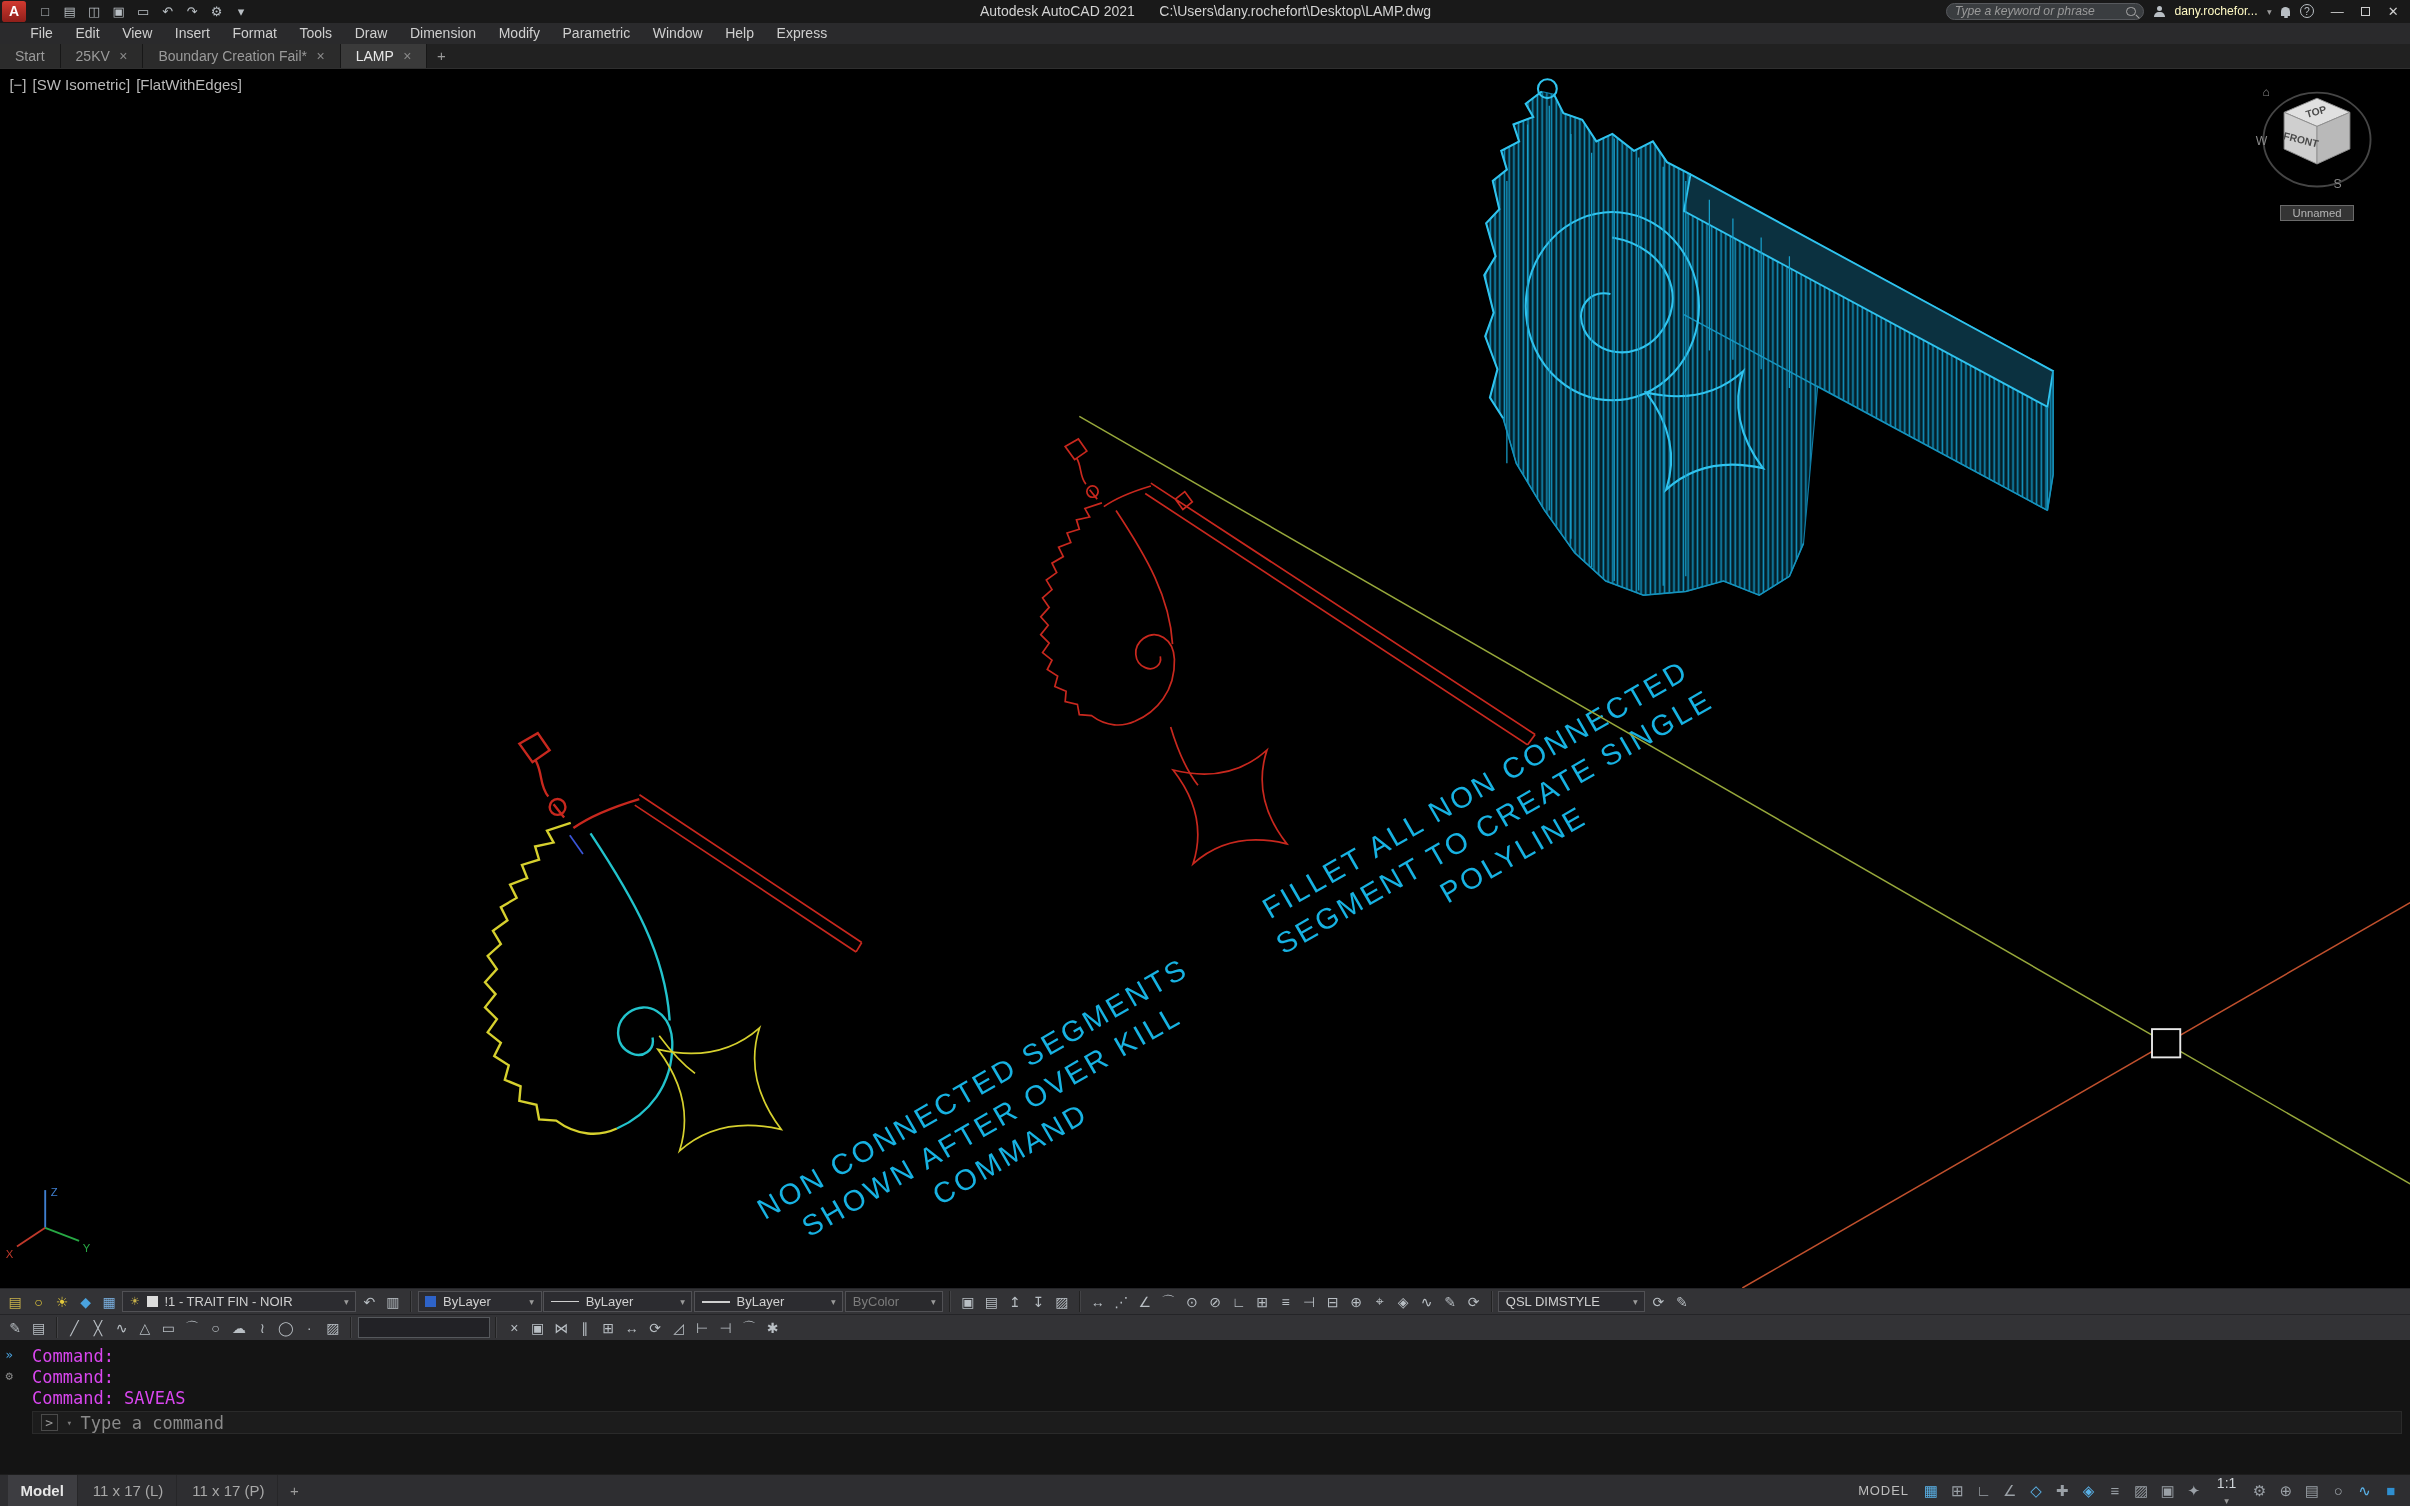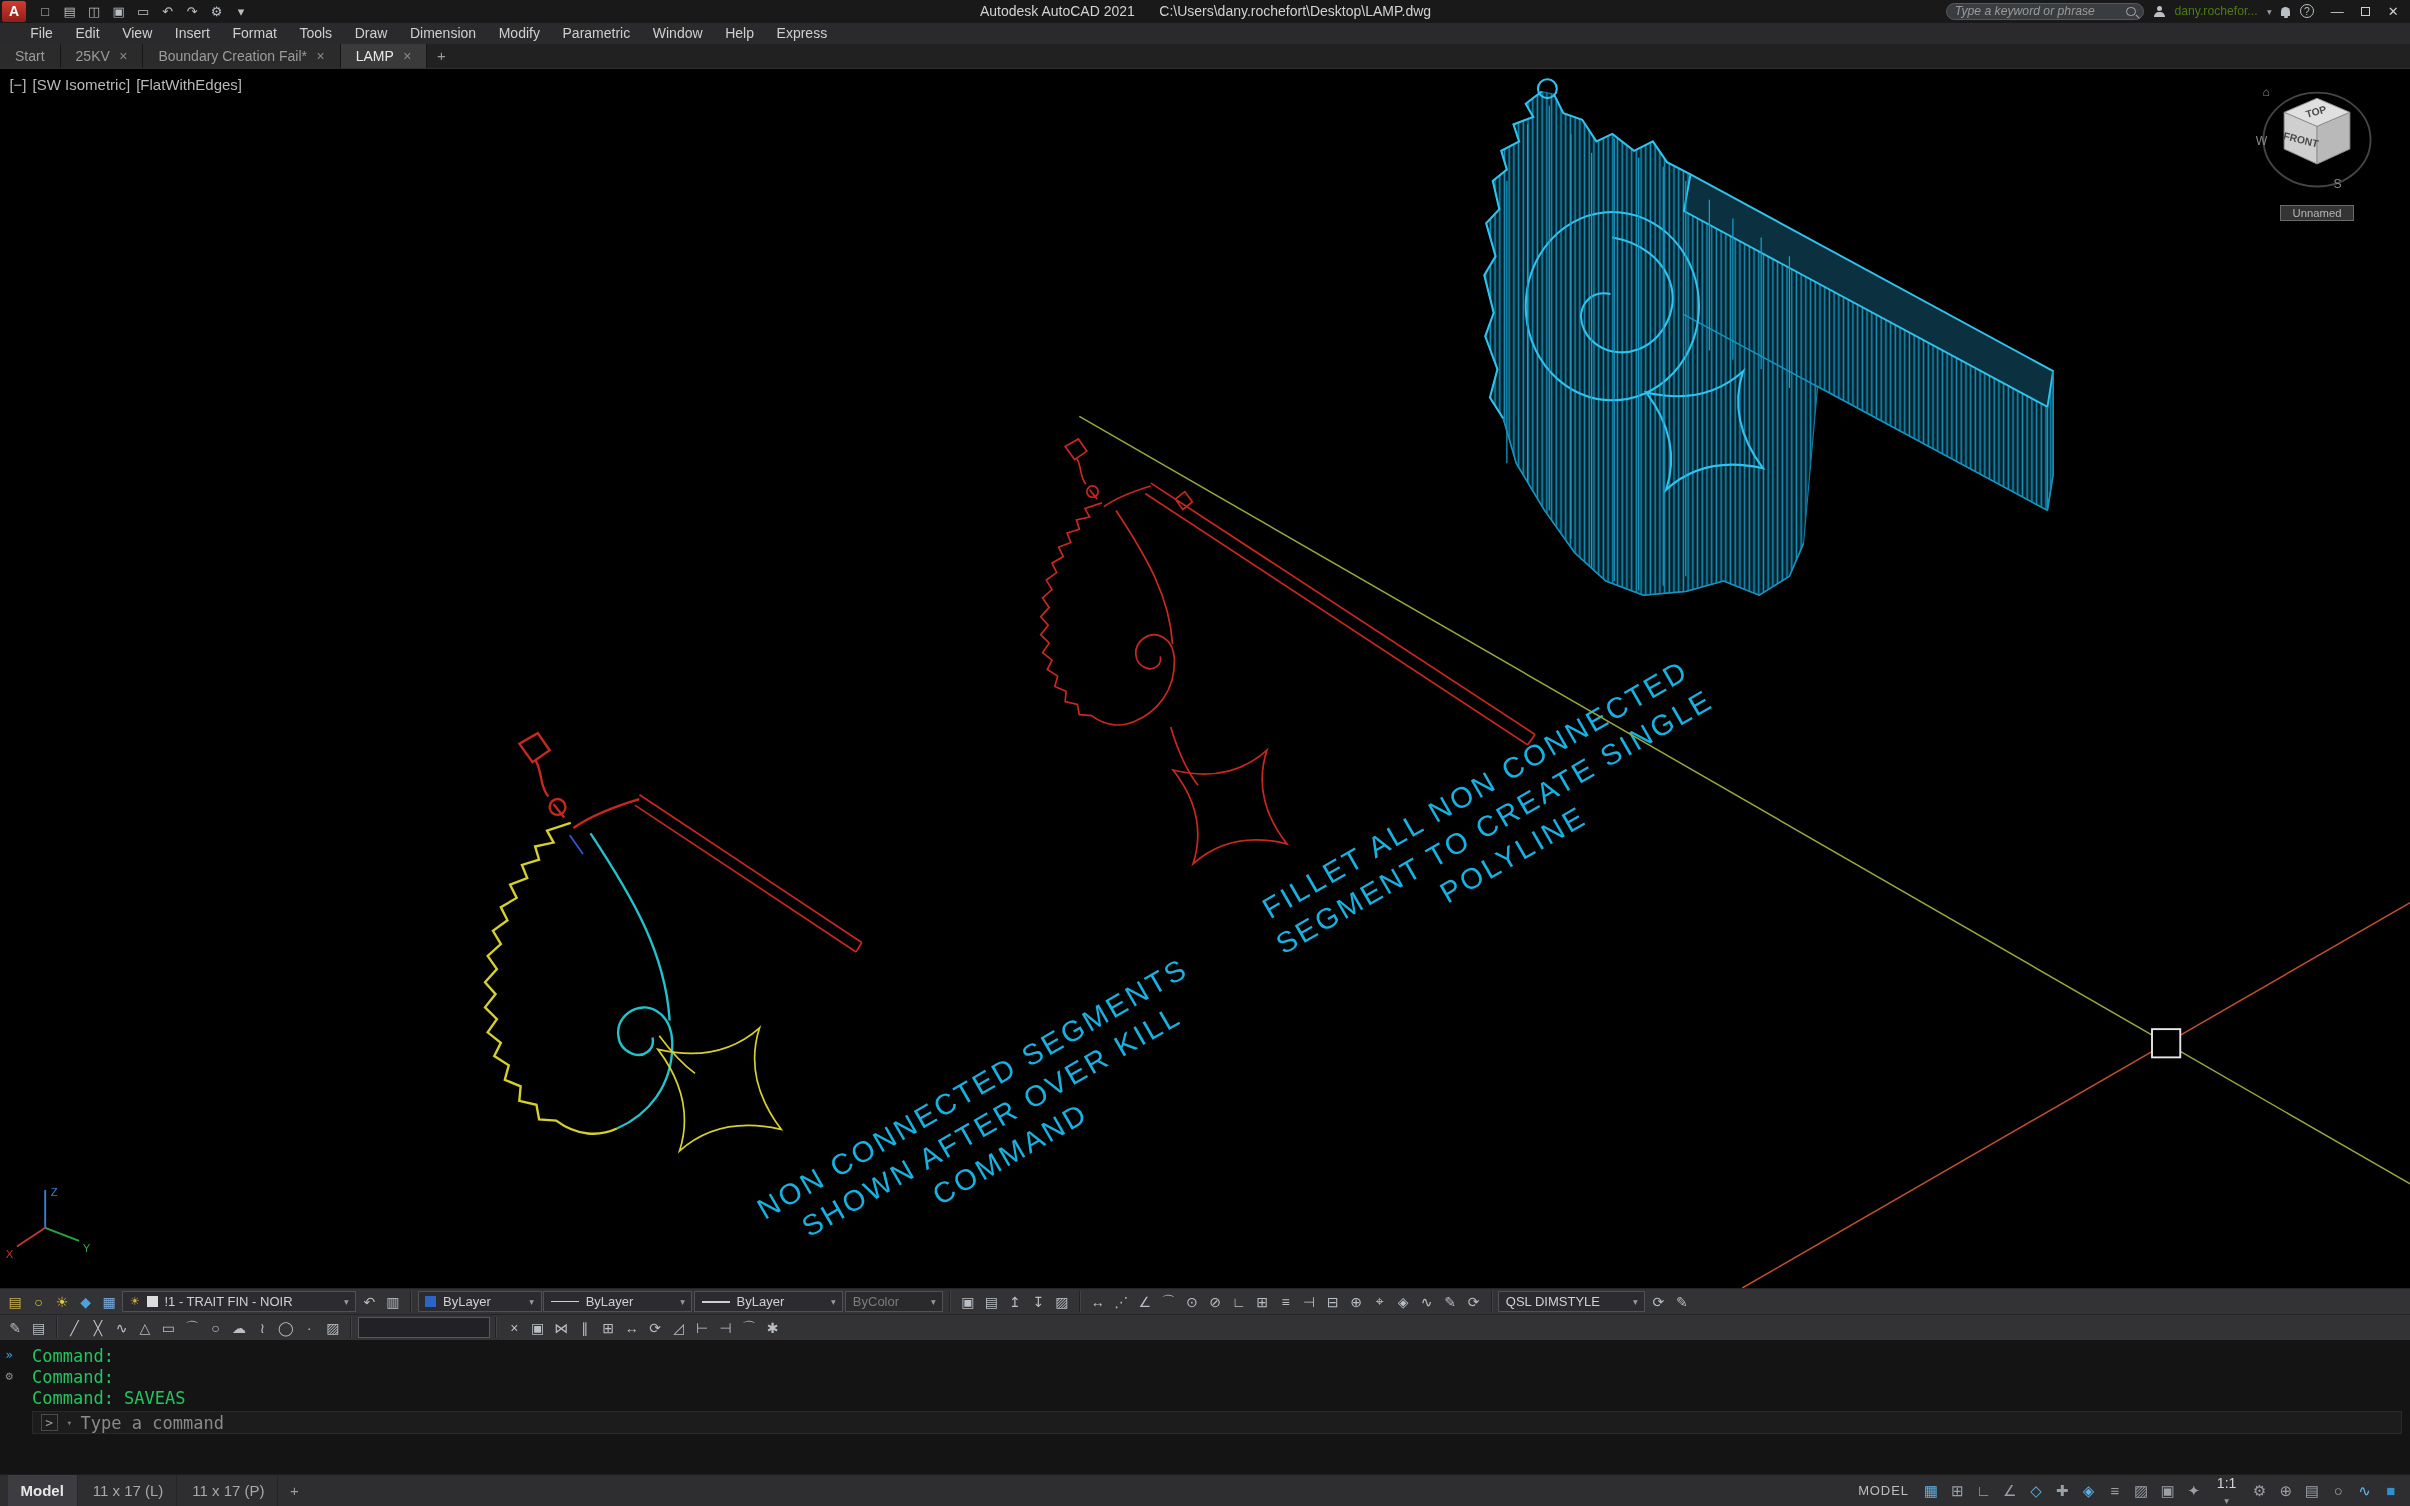--- a/index.html
+++ b/index.html
@@ -15,21 +15,21 @@
   .title-center { position:absolute; left:50%; transform:translateX(-50%); font-size:14px; color:#d2d2d2; white-space:nowrap; display:flex; gap:24.5px; }
   .title-right { margin-left:auto; display:flex; align-items:center; gap:9.4px; padding-right:3.8px; }
   .search-box { width:198px; height:17px; background:#3a3d40; border:0.9px solid #57595d; border-radius:8.5px; display:flex; align-items:center; padding:0 7.5px; gap:5.6px; }
   .search-box input { flex:1; background:transparent; border:none; outline:none; color:#cfcfcf; font-size:12.2px; font-style:italic; }
   .search-box input::placeholder { color:#9a9a9a; }
   .mag { width:9.4px; height:9.4px; border:1.4px solid #aaa; border-radius:50%; position:relative; flex:0 0 auto; }
   .mag::after { content:""; position:absolute; width:4.7px; height:1.4px; background:#aaa; transform:rotate(45deg); left:7.5px; top:8.5px; }
   .person { width:11.3px; height:11.3px; position:relative; }
   .person::before { content:""; position:absolute; width:5.6px; height:5.6px; border-radius:50%; background:#b9bfc4; left:2.8px; top:0; }
   .person::after { content:""; position:absolute; width:11.3px; height:4.7px; border-radius:4.7px 4.7px 0 0; background:#b9bfc4; left:0; bottom:0; }
-  .user-name { font-size:12.2px; color:#4d7c0f; }
+  .user-name { font-size:12.2px; color:#fef9c3; }
   .tiny-caret { font-size:9.4px; color:#9a9a9a; }
   .bell { width:9.4px; height:8.5px; background:#b9bfc4; border-radius:4.7px 4.7px 0 0; position:relative; }
   .bell::after { content:""; position:absolute; width:3.8px; height:1.9px; background:#b9bfc4; border-radius:1.9px; left:2.8px; top:9.4px; }
   .help-circle { width:14px; height:14px; border:1.4px solid #b9bfc4; border-radius:50%; color:#b9bfc4; font-size:10.4px; display:flex; align-items:center; justify-content:center; }
   .winbtns { display:flex; align-items:center; }
   .winbtn { width:28px; height:22.6px; display:flex; align-items:center; justify-content:center; color:#cfcfcf; font-size:13px; }
   .maxbox { width:9.4px; height:8.5px; border:1.4px solid #cfcfcf; }
 
   
   .menubar { height:21px; background:#2a2a2c; display:flex; align-items:center; padding-left:19px; flex:0 0 auto; }
@@ -81,21 +81,21 @@
   .ltline { width:28px; border-top:1.4px solid #cfcfcf; flex:0 0 auto; }
   .lwline { width:28px; border-top:2.8px solid #cfcfcf; flex:0 0 auto; }
   .combo.disabled { color:#7c7c7c; background:#2a2a2d;text-align:right; }
   .combo .mini-icon { font-size:11.3px; color:#c9b24a; }
   .tb-input { width:132px; height:21px; background:#222226; border:0.9px solid #55585c; color:#d0d0d0; font-size:13px; padding:0 5.6px; outline:none; }
 
   
   .cmd { height:134px; background:#141414; font-family:"DejaVu Sans Mono", monospace; position:relative; padding:5.6px 9.4px 0 32px; flex:0 0 auto; }
   .cmd-gutter { position:absolute; left:5.6px; top:7.5px; display:flex; flex-direction:column; gap:7.5px; }
   .cmd-gutter .icon { font-size:12.2px; }
-  .cmd-line { font-size:17px; line-height:21px; color:#22c55e; white-space:pre; }
+  .cmd-line { font-size:17px; line-height:21px; color:#d946ef; white-space:pre; }
   .cmd-prompt { margin-top:2.8px; height:22.6px; display:flex; align-items:center; gap:8.5px; color:#8a8a8a; font-size:17px; background:#1c1c1c; border:0.9px solid #2a2a2a; padding:0 7.5px; }
   .cmd-prompt .marker { color:#9a9a9a; font-size:13px; border:0.9px solid #4a4a4a; padding:0 3.8px; line-height:15px; }
   .cmd-prompt .caret { font-size:9.4px; color:#7a7a7a; }
 
   
   .statusbar { height:32px; background:#2e2e31; display:flex; align-items:center; padding:0 7.5px; gap:1.9px; font-size:15px; color:#b9b9b9; border-top:0.9px solid #1d1d1d; flex:0 0 auto; }
   .ltab { padding:0 13px; height:100%; display:flex; align-items:center; color:#a8a8a8; border-right:0.9px solid #262628; }
   .ltab.active { background:#3d3d41; color:#e6e6e6; font-weight:bold; }
   .status-spacer { flex:1; }
   .model-lbl { font-size:13px; color:#bdbdbd; margin-right:7.5px; letter-spacing:0.9px; }

